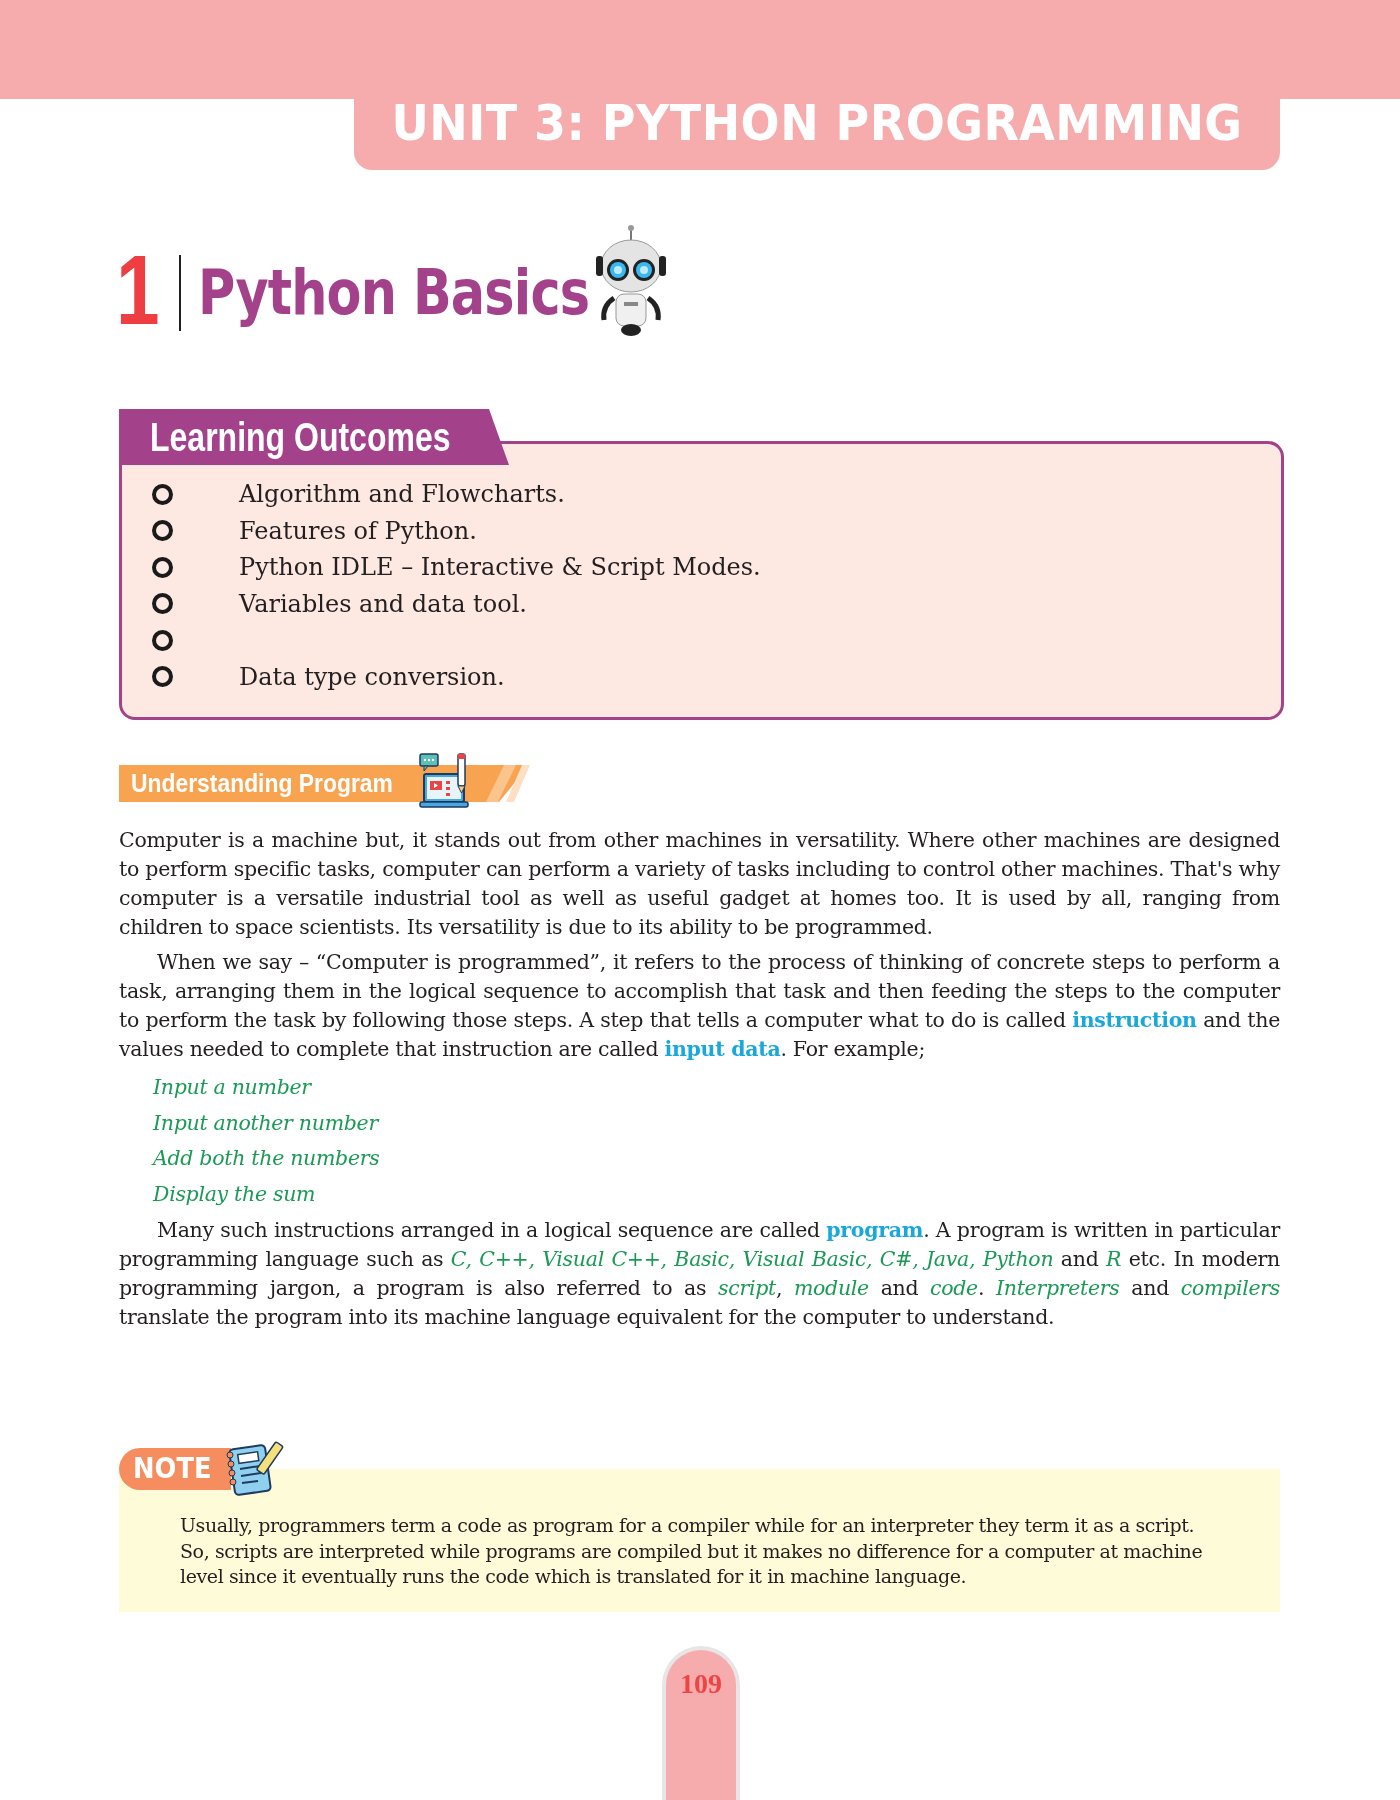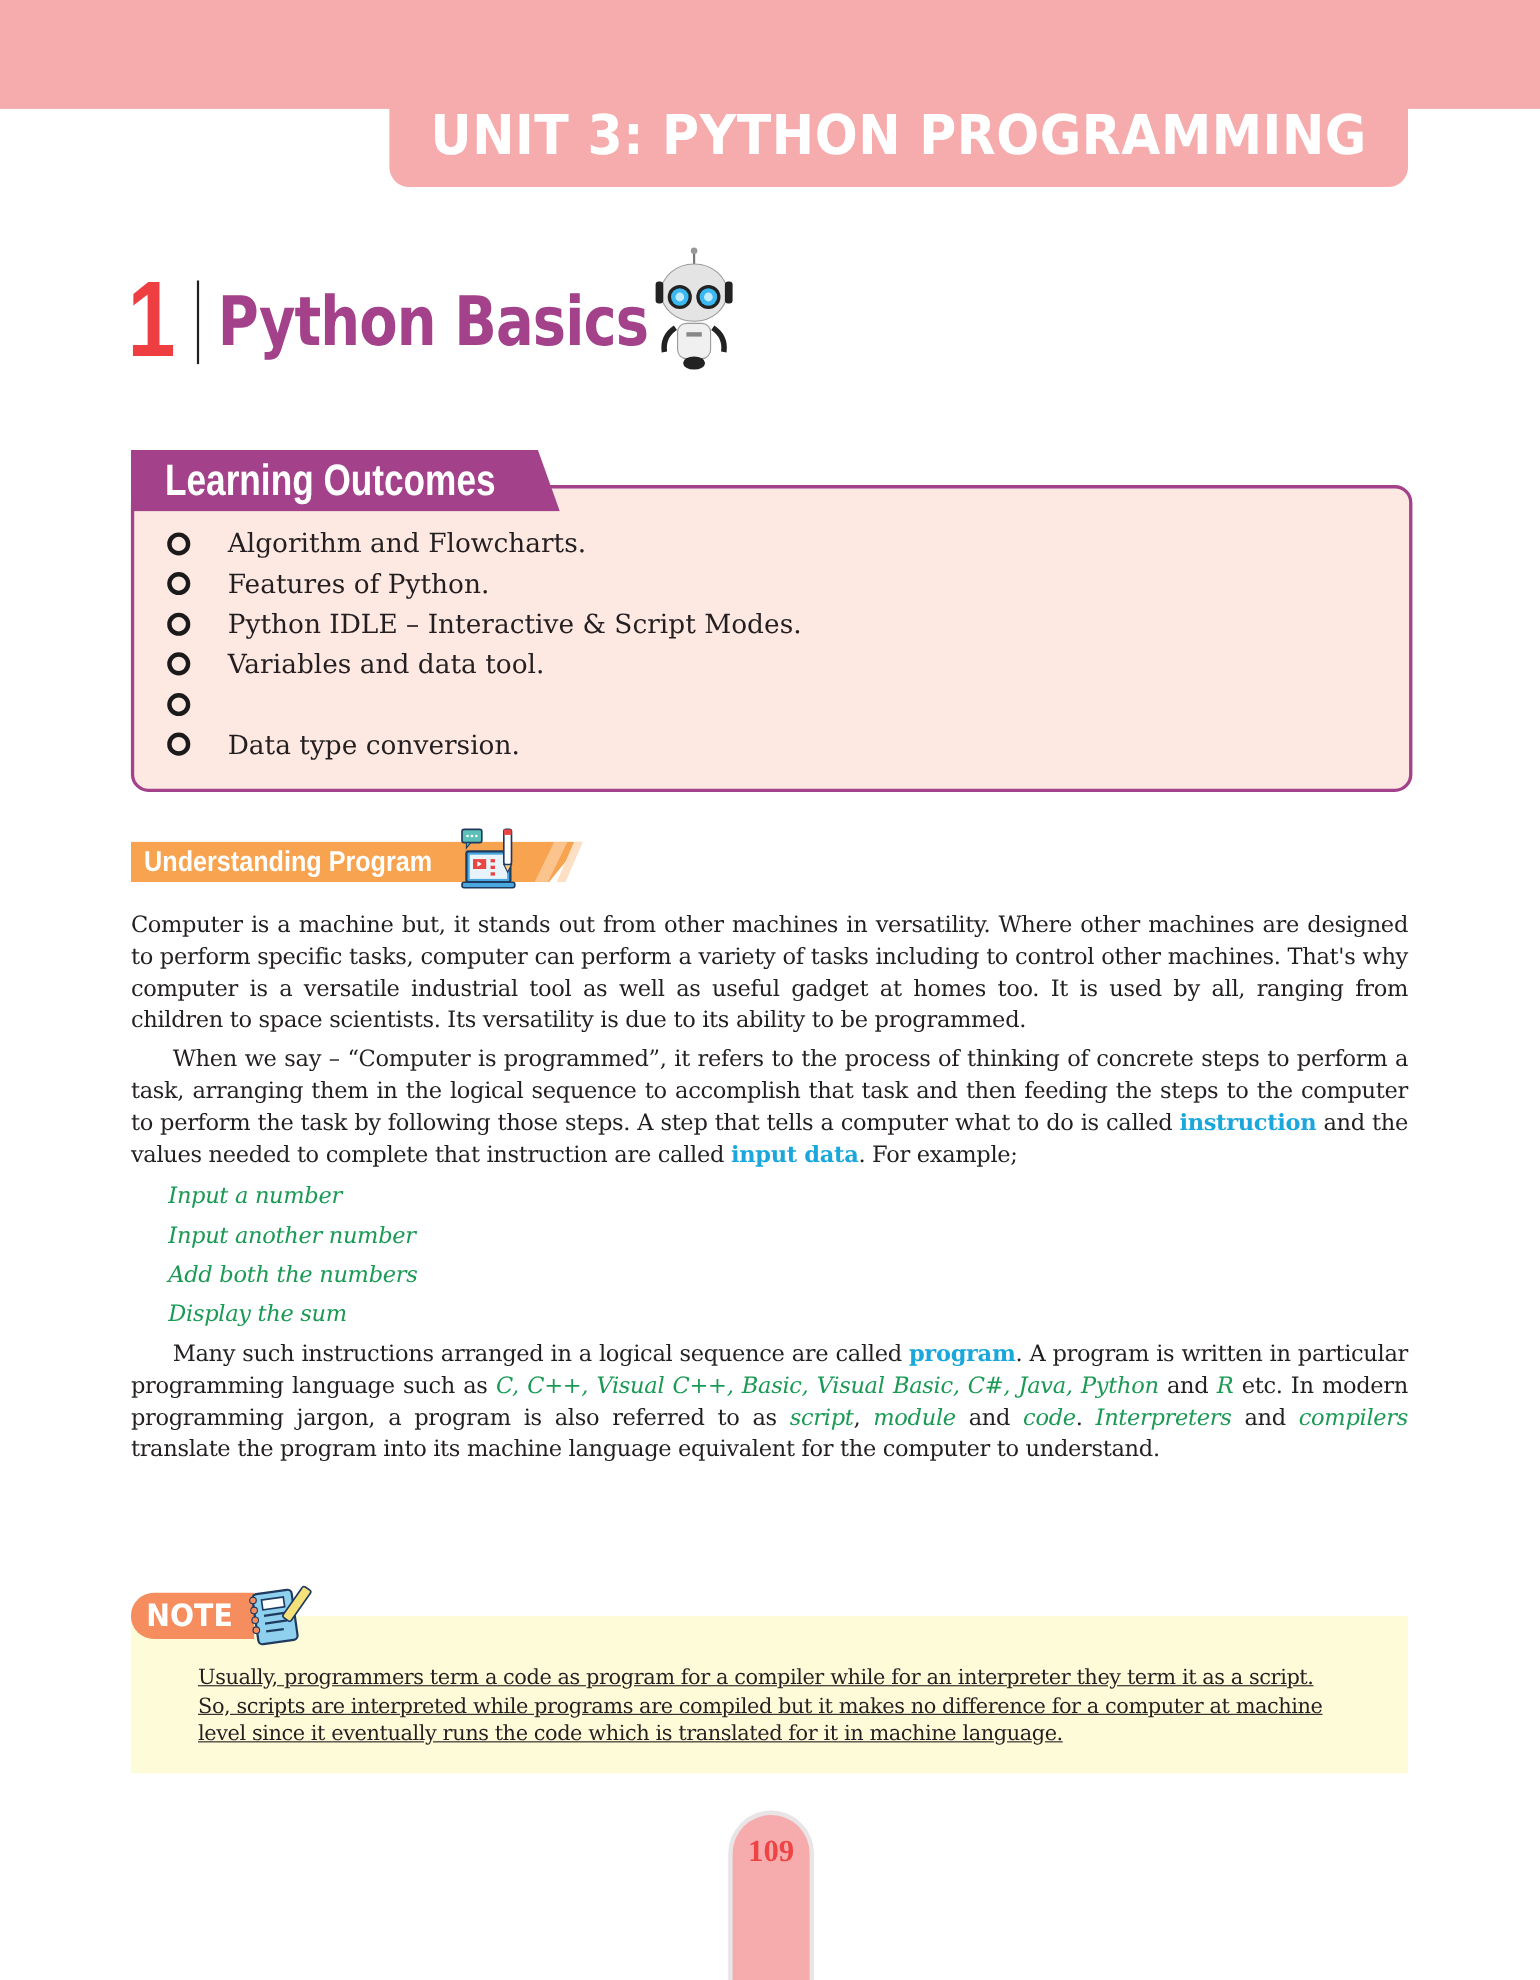--- a/index.html
+++ b/index.html
@@ -19,21 +19,21 @@
   .robot { position:absolute; left:590px; top:224px; width:82px; height:116px; }
 
   .lo-box { position:absolute; left:119px; top:441px; width:1159px; height:273px; background:#fde8e2;
             border:3px solid #a3428a; border-radius:16px; }
   .lo-tab { position:absolute; left:119px; top:409px; width:390px; height:56px; background:#a3428a;
             clip-path:polygon(0 0, 370px 0, 390px 56px, 0 56px); }
   .lo-title { position:absolute; left:150px; top:409px; font-family:"Liberation Sans", sans-serif; font-weight:bold;
               font-size:40px; color:#fff; line-height:56px; transform:scaleX(0.8); transform-origin:left; }
   .lo-list { position:absolute; left:152px; top:476px; margin:0; padding:0; list-style:none; }
   .lo-list li { height:36.5px; display:flex; align-items:center; font-size:24px; color:#231f20;
-                font-family:"DejaVu Serif", serif; }
+                font-family:"DejaVu Serif", serif;gap:32px; }
   .bullet { width:13px; height:13px; border:4.5px solid #1a1a1a; border-radius:50%; margin-right:34px; flex:none; }
 
   .up-bar { position:absolute; left:119px; top:765px; width:410px; height:37px; background:#f8a34f;
             clip-path:polygon(0 0, 410px 0, 380px 37px, 0 37px); }
   .up-stripe1 { position:absolute; left:486px; top:765px; width:30px; height:37px; background:#fbc48d;
                 clip-path:polygon(18px 0, 30px 0, 12px 37px, 0 37px); }
   .up-stripe2 { position:absolute; left:506px; top:765px; width:24px; height:37px; background:#fde0c4;
                 clip-path:polygon(16px 0, 24px 0, 8px 37px, 0 37px); }
   .up-title { position:absolute; left:131px; top:765px; font-family:"Liberation Sans", sans-serif; font-weight:bold;
               font-size:26px; color:#fff; line-height:37px; transform:scaleX(0.88); transform-origin:left; }
@@ -48,21 +48,21 @@
   .steps { margin:4px 0 4px 34px; }
   .steps div { color:#1a9a55; font-style:italic; line-height:35.5px; }
 
   .note-box { position:absolute; left:119px; top:1469px; width:1161px; height:143px; background:#fefbd9; }
   .note-pill { position:absolute; left:119px; top:1448px; width:112px; height:42px; background:#f58d5e; border-radius:21px 0 0 21px; }
   .note-label { position:absolute; left:133px; top:1448px; font-family:"DejaVu Sans", sans-serif; font-weight:bold;
                 font-size:28px; color:#fff; line-height:42px; transform:scaleX(0.92); transform-origin:left; }
   .notepad-icon { position:absolute; left:220px; top:1437px; width:70px; height:62px; }
   .note-text { position:absolute; left:180px; top:1513px; width:1080px; font-family:"DejaVu Serif", serif;
                font-size:19px; line-height:25.5px; color:#231f20; letter-spacing:-0.4px; }
-  .note-text div { white-space:nowrap;text-decoration:underline; }
+  .note-text div { white-space:nowrap; }
 
   .page-tab { position:absolute; left:666px; top:1650px; width:70px; height:150px; background:#f6abad;
               border-radius:35px 35px 0 0; box-shadow:0 0 0 4px #e9e4e6; }
   .page-num { position:absolute; left:666px; top:1668px; width:70px; text-align:center;
               font-family:"Liberation Serif", serif; font-weight:bold; font-size:28px; color:#ef4444; }
 </style>
 </head>
 <body>
 
 <div class="topband"></div>

